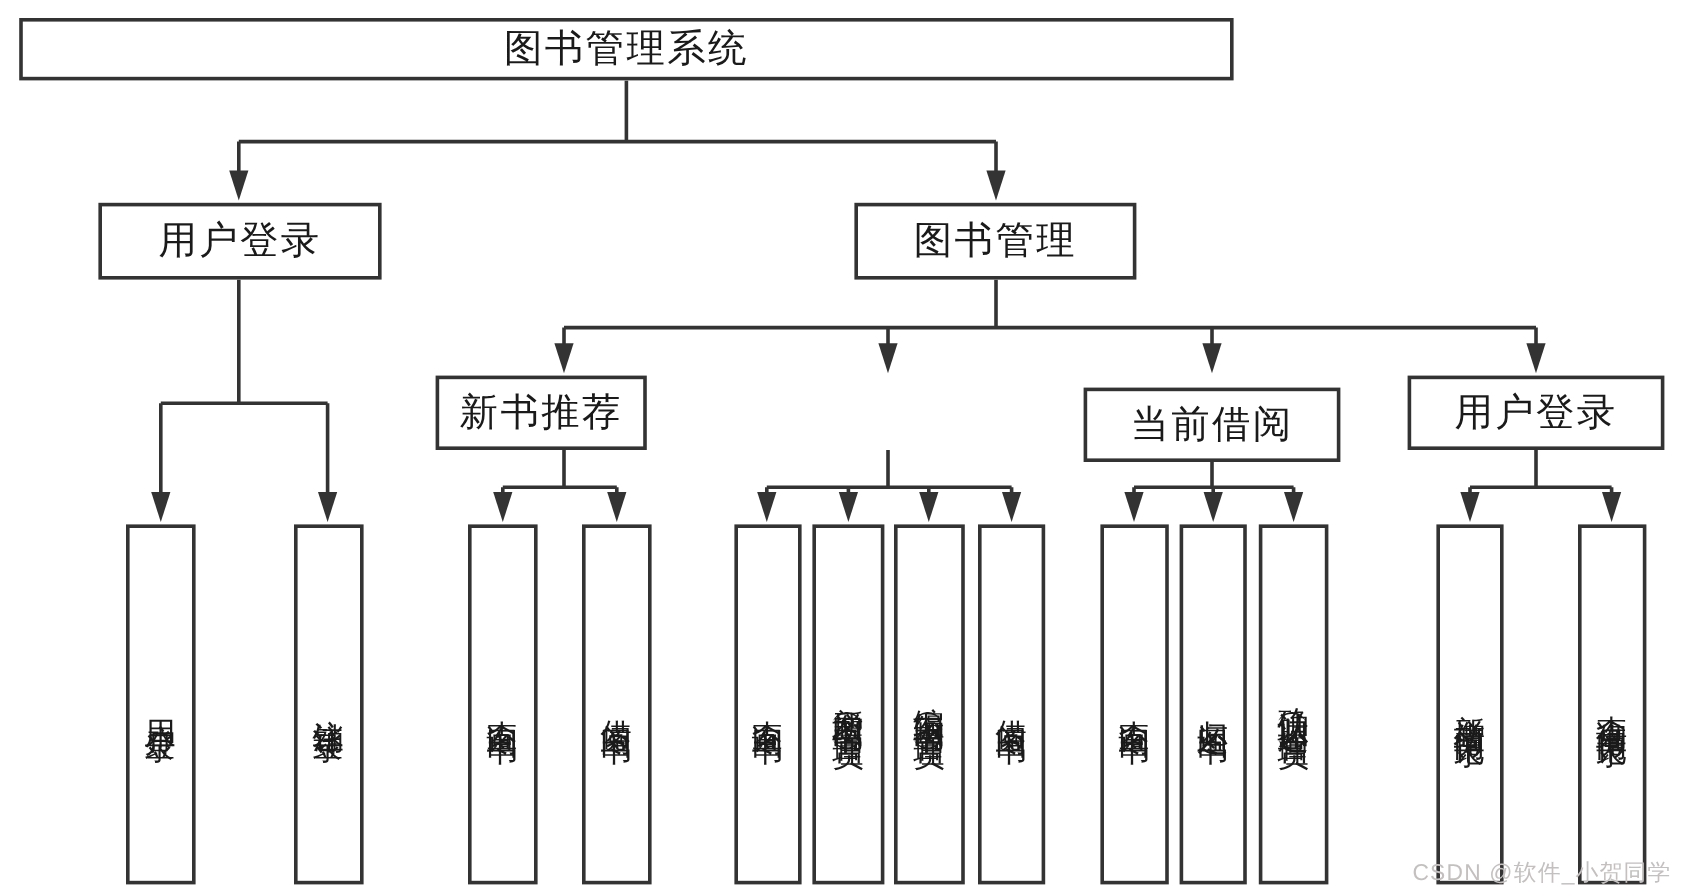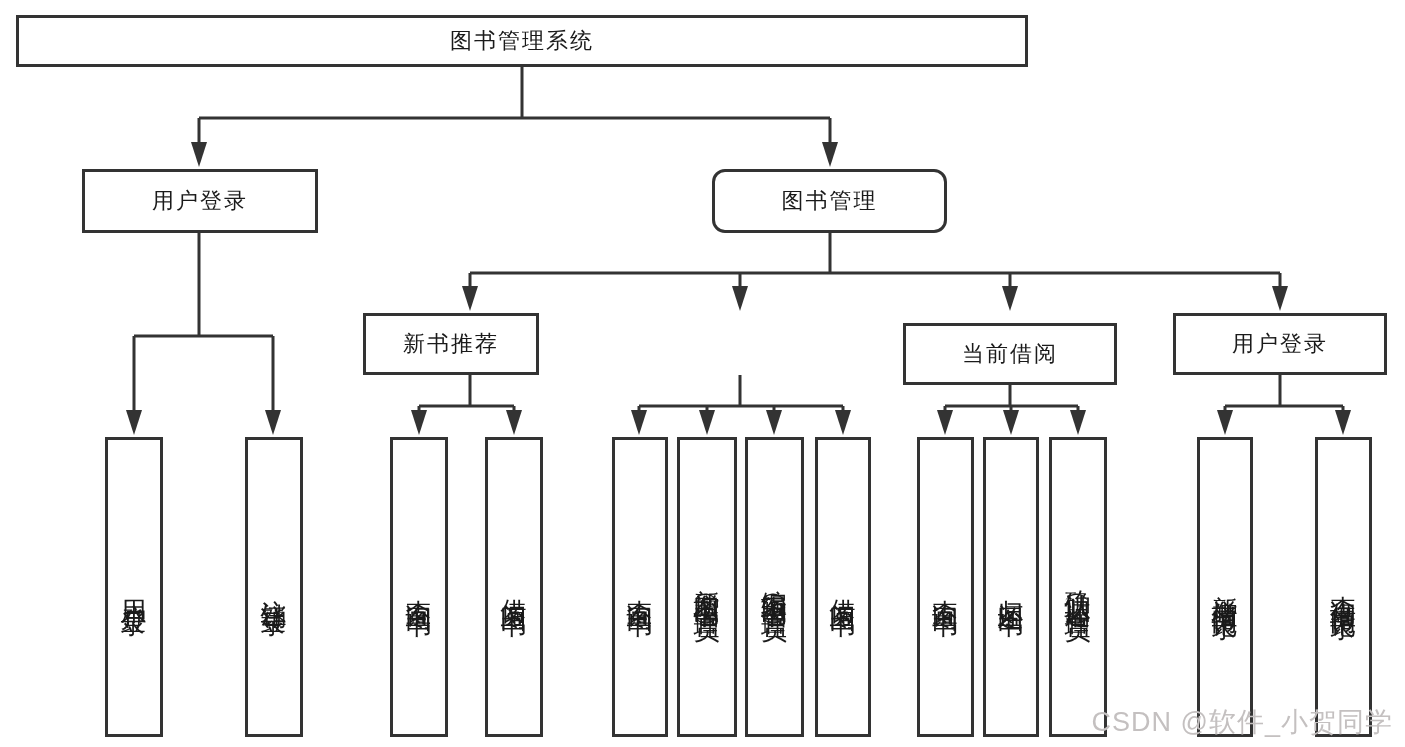--- a/index.html
+++ b/index.html
@@ -7,26 +7,26 @@
     position:relative;width:1405px;height:747px;background:#ffffff;overflow:hidden;
     font-family:"Liberation Sans","DejaVu Sans",sans-serif;color:#1a1a1a;
   }
   .connectors{position:absolute;left:0;top:0;width:1405px;height:747px;}
   .connectors path{stroke:#333333;stroke-width:3;fill:none;}
   .connectors polygon{fill:#333333;stroke:none;}
   .box{
     position:absolute;box-sizing:border-box;border:3px solid #333333;background:#ffffff;
     display:flex;align-items:center;justify-content:center;text-align:center;
   }
-  .h-label{font-size:22px;letter-spacing:2px;white-space:nowrap;}
+  .h-label{font-size:32px;letter-spacing:2px;white-space:nowrap;}
   .leaf{
     writing-mode:vertical-rl;font-size:26px;letter-spacing:4px;line-height:1;
   }
   .watermark{
-    position:absolute;right:12px;bottom:7px;font-size:27px;letter-spacing:1px;
+    position:absolute;right:12px;bottom:7px;font-size:19px;letter-spacing:1px;
     color:#c4c0c0;white-space:nowrap;
   }
 </style>
 </head>
 <body>
 
 <div class="canvas">
 
   <svg class="connectors" viewBox="0 0 1405 747" xmlns="http://www.w3.org/2000/svg">
     <g>
@@ -67,21 +67,21 @@
     <g>
       <path d="M1280 375 V406 M1225 406 H1343 M1225 406 V411 M1343 406 V411"></path>
       <polygon points="1217,410 1233,410 1225,435"></polygon>
       <polygon points="1335,410 1351,410 1343,435"></polygon>
     </g>
   </svg>
 
   <div class="box h-label" style="left:16px;top:15px;width:1012px;height:52px;">图书管理系统</div>
 
   <div class="box h-label" style="left:82px;top:169px;width:236px;height:64px;">用户登录</div>
-  <div class="box h-label" style="left:712px;top:169px;width:235px;height:64px;border-radius:13px;">图书管理</div>
+  <div class="box h-label" style="left:712px;top:169px;width:235px;height:64px;">图书管理</div>
 
   <div class="box h-label" style="left:363px;top:313px;width:176px;height:62px;font-family:Liberation Mono, monospace;">新书推荐</div>
   <div class="box h-label" style="left:903px;top:323px;width:214px;height:62px;">当前借阅</div>
   <div class="box h-label" style="left:1173px;top:313px;width:214px;height:62px;">用户登录</div>
 
   <div class="box leaf" style="left:105px;top:437px;width:58px;height:300px;">用户登录</div>
   <div class="box leaf" style="left:245px;top:437px;width:58px;height:300px;">注销登录</div>
 
   <div class="box leaf" style="left:390px;top:437px;width:58px;height:300px;">查询图书</div>
   <div class="box leaf" style="left:485px;top:437px;width:58px;height:300px;">借阅图书</div>

